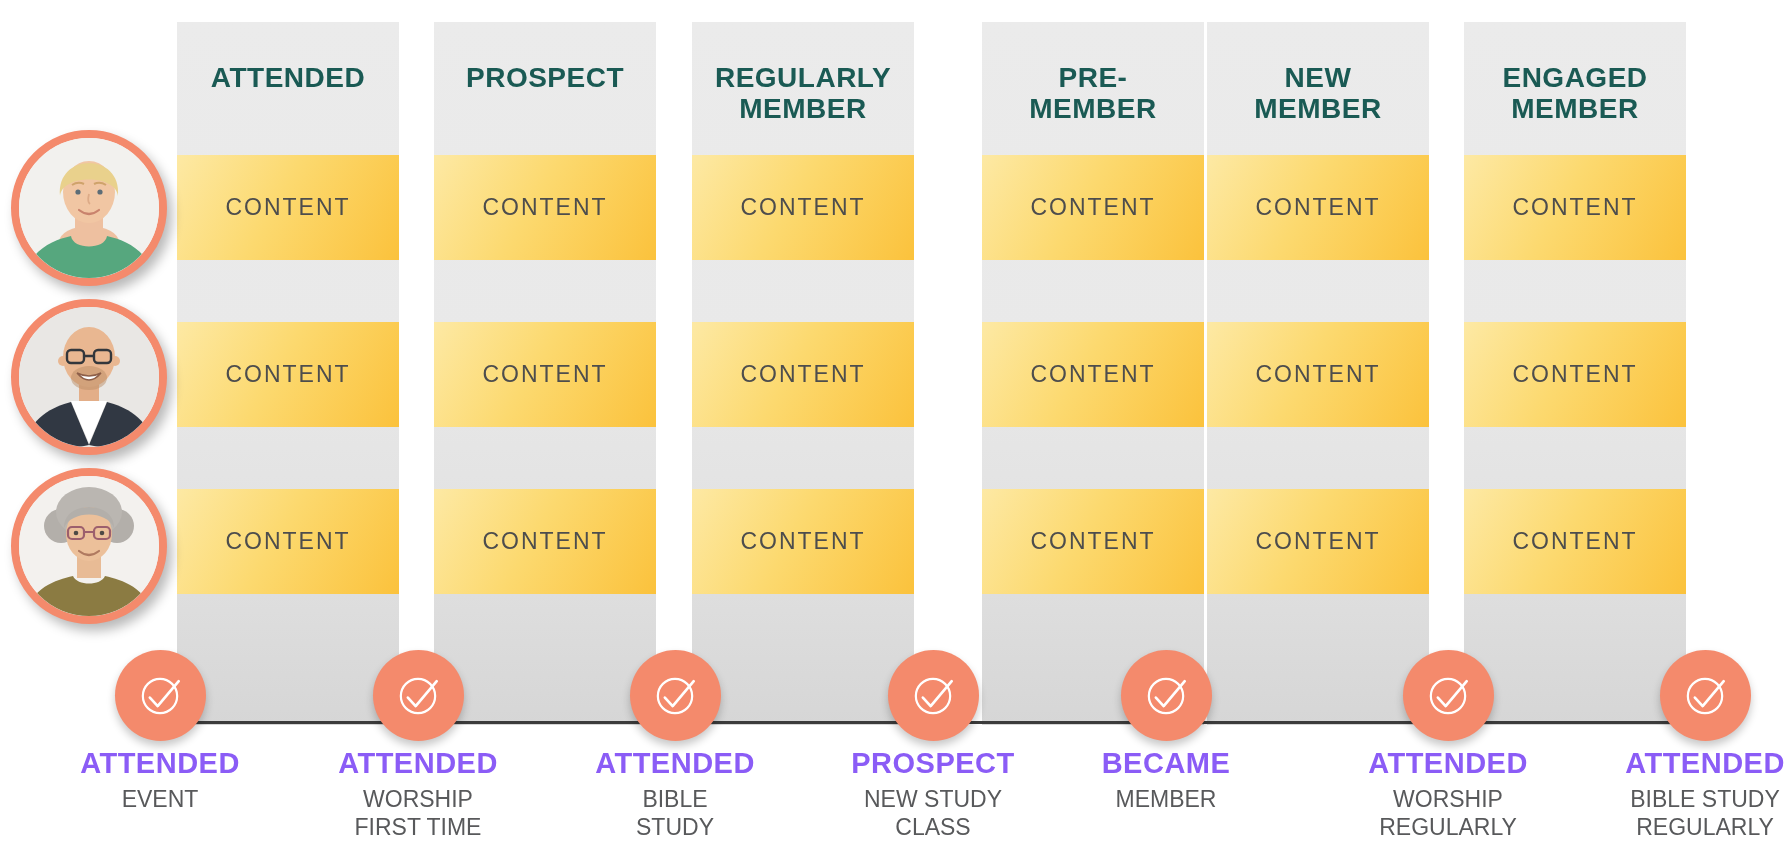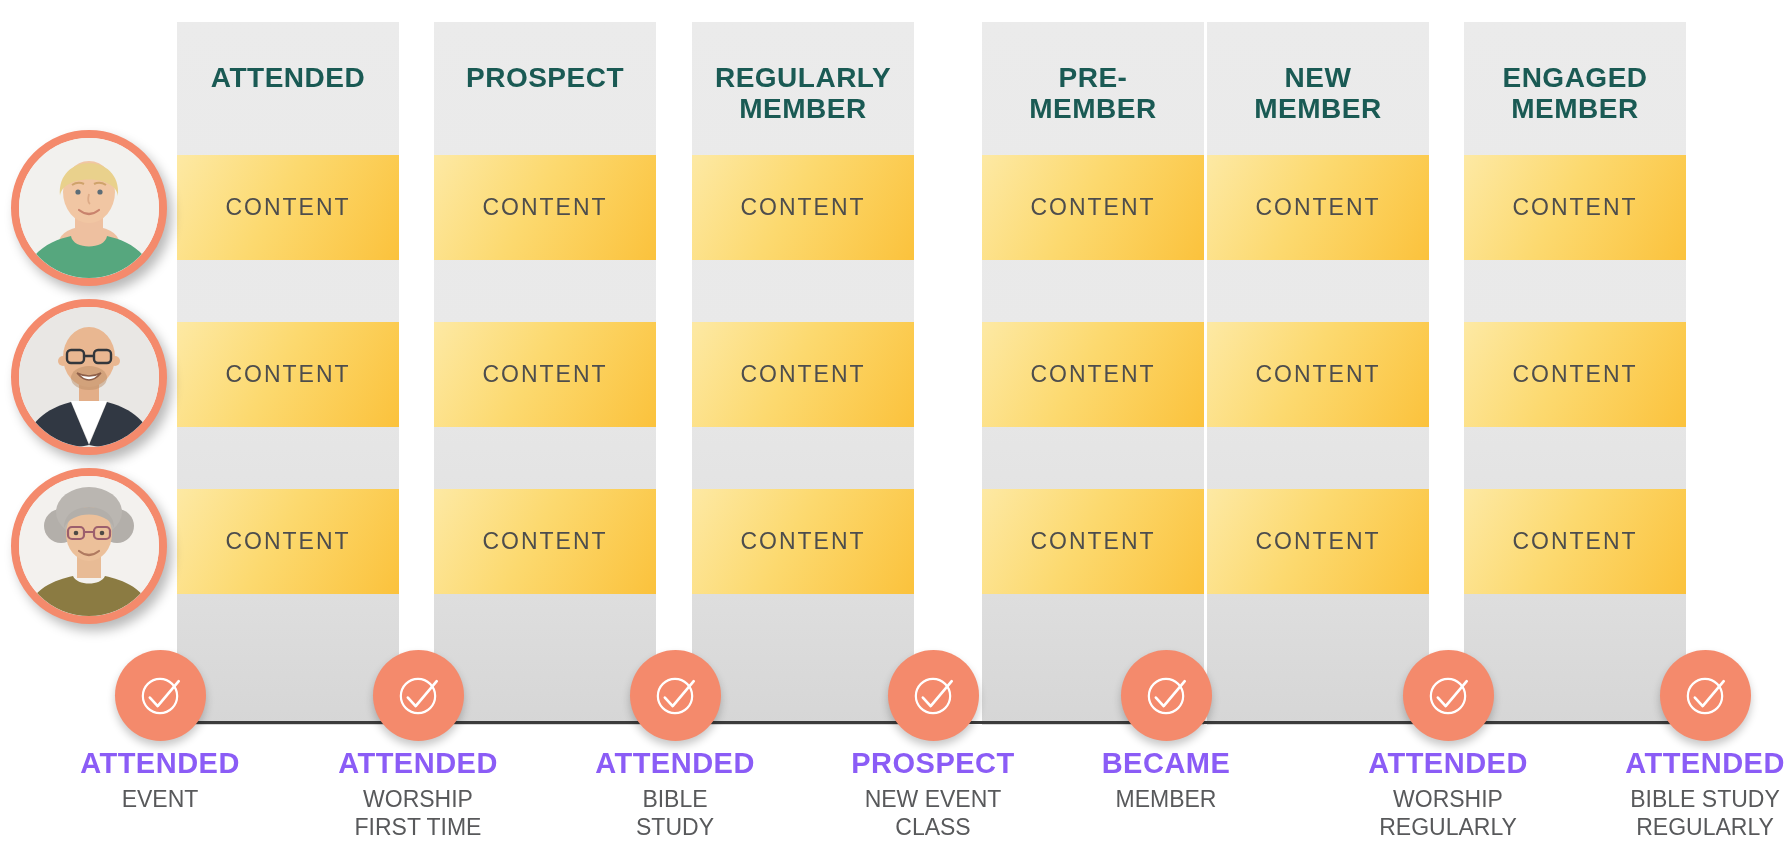--- a/index.html
+++ b/index.html
@@ -253,21 +253,21 @@
 
   <div class="milestone" style="left:803px">
     <div class="badge">
       <svg viewBox="-50 -50 100 100">
           <circle r="22" fill="none" stroke="#ffffff" stroke-width="2.8"></circle>
           <path d="M-13,2 L-3,13 L24,-19" fill="none" stroke="#ffffff" stroke-width="3.4" stroke-linecap="round" stroke-linejoin="round"></path>
         </svg>
     </div>
     <div class="m-title">PROSPECT</div>
     <div class="m-sub">
-      <span>NEW EVENT</span>
+      <span>NEW STUDY</span>
       <span>CLASS</span>
     </div>
   </div>
 
   <div class="milestone" style="left:1036px">
     <div class="badge">
       <svg viewBox="-50 -50 100 100">
           <circle r="22" fill="none" stroke="#ffffff" stroke-width="2.8"></circle>
           <path d="M-13,2 L-3,13 L24,-19" fill="none" stroke="#ffffff" stroke-width="3.4" stroke-linecap="round" stroke-linejoin="round"></path>
         </svg>

